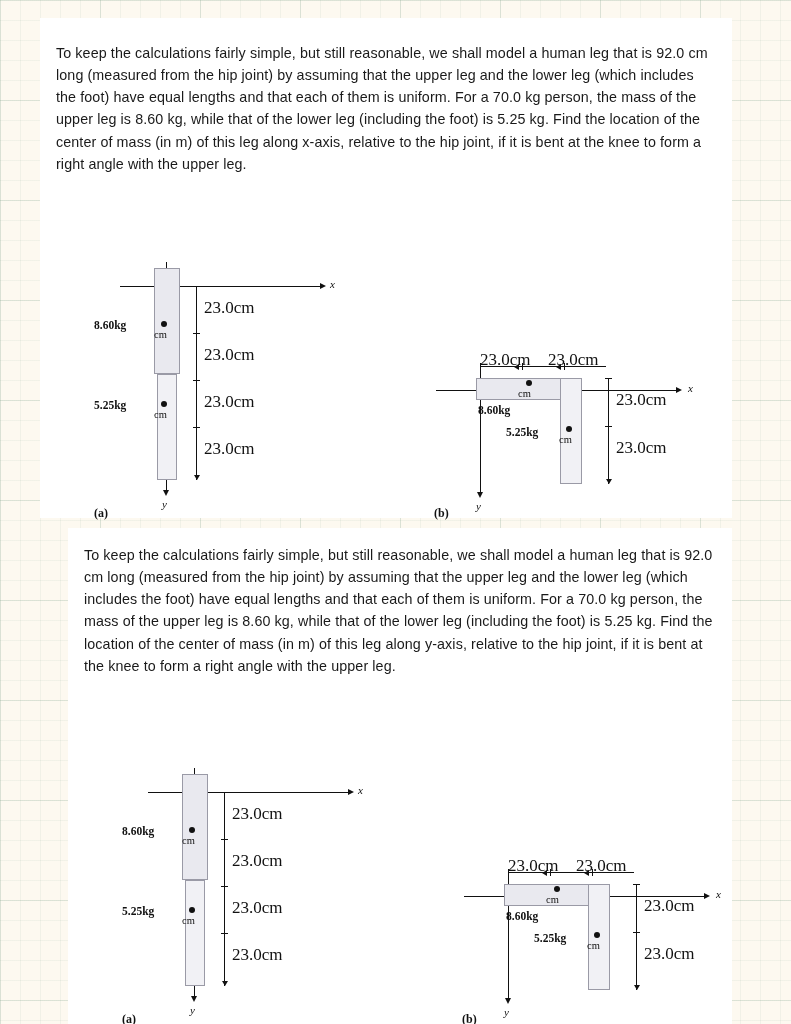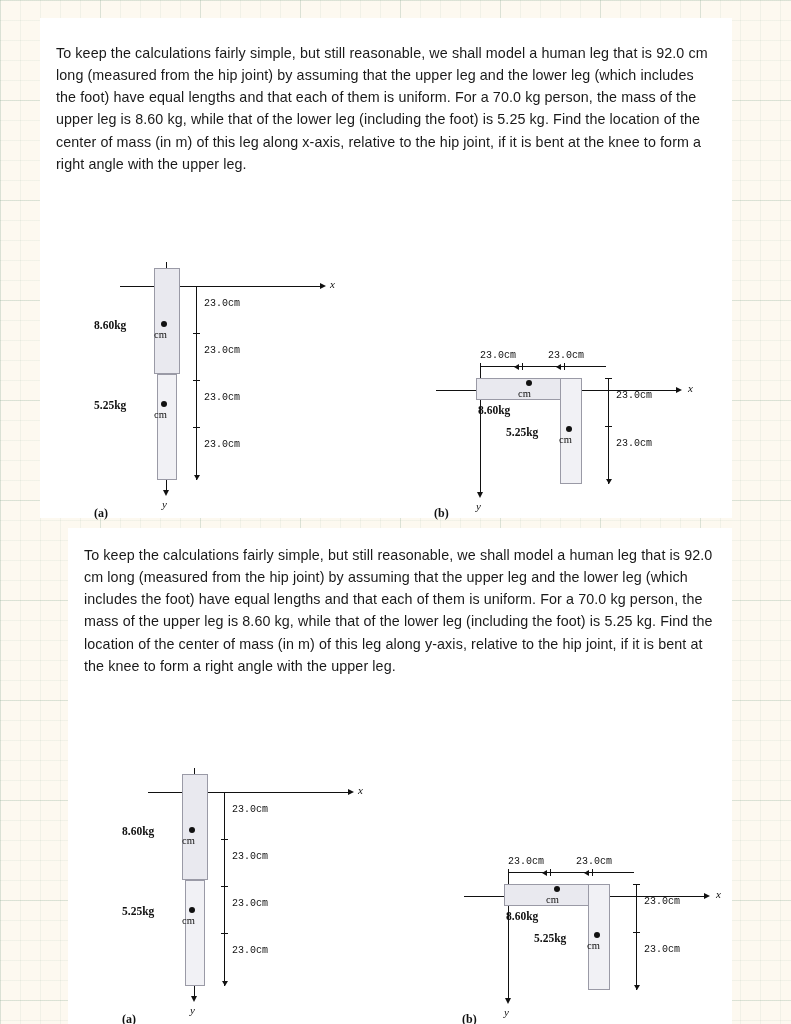--- a/index.html
+++ b/index.html
@@ -121,22 +121,22 @@
   }
   .masslabel {
     position: absolute;
     font-family: "Liberation Serif", serif;
     font-weight: bold;
     font-size: 11.5px;
     color: #111;
   }
   .dimlabel {
     position: absolute;
-    font-family: Liberation Mono, monospace;
-    font-size: 10px;
+    font-family: Liberation Serif, serif;
+    font-size: 17px;
     color: #111;
   }
   
   .dimline-v {
     position: absolute;
     width: 1px;
     background: #111;
   }
   .tick-h {
     position: absolute;

